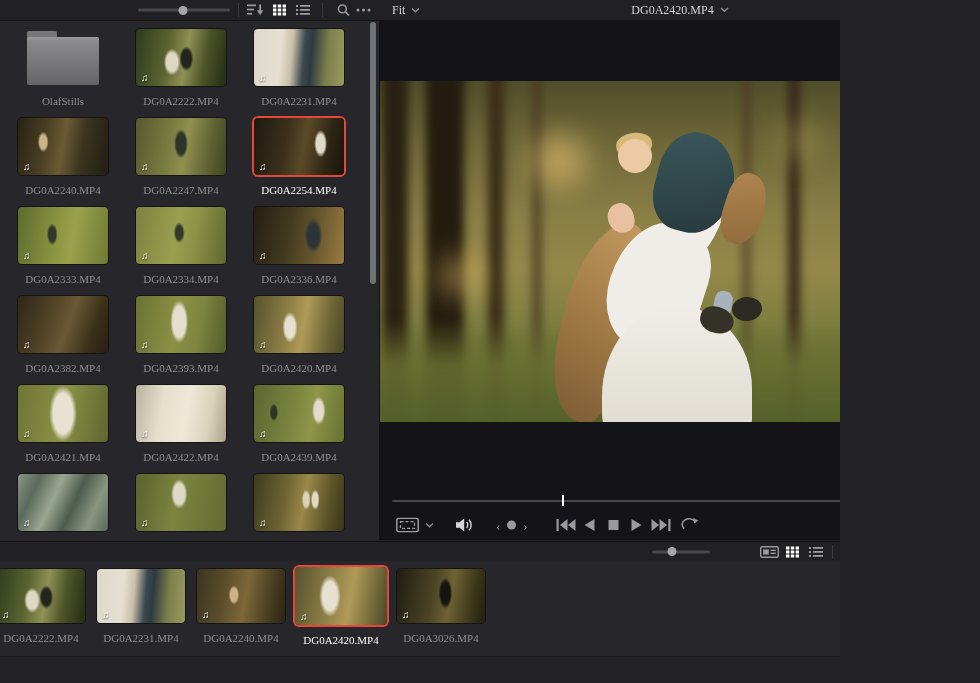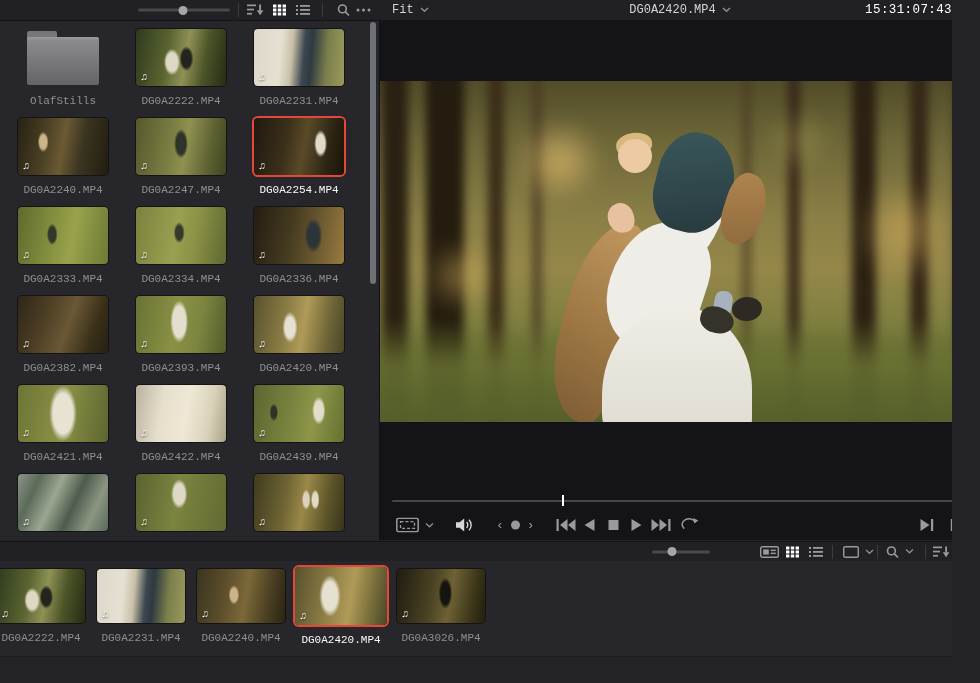--- a/index.html
+++ b/index.html
@@ -1,17 +1,17 @@
 <!DOCTYPE html>
 <html style="--accent: #e5483a;"><head>
 <meta charset="utf-8">
 <style>
   html,body{margin:0;padding:0;background:#232327;}
-  #app{position:relative;width:952px;height:683px;background:#232327;overflow:hidden;
-       font-family:Liberation Mono, monospace;-webkit-font-smoothing:antialiased;}
+  #app{position:relative;width:840px;height:683px;background:#232327;overflow:hidden;
+       font-family:Liberation Serif, serif;-webkit-font-smoothing:antialiased;}
 
   
   #top-bar{position:absolute;left:0;top:0;width:980px;height:20px;background:#202025;border-bottom:1px solid #141417;}
   #pool-toolbar{position:absolute;left:0;top:0;width:379px;height:20px;}
   #viewer-toolbar{position:absolute;left:380px;top:0;width:600px;height:20px;}
   .vdiv{position:absolute;top:3px;width:1px;height:14px;background:#3a3a3f;}
   .tb{position:absolute;top:50%;transform:translateY(-50%);display:flex;align-items:center;cursor:default;}
   .slider-track{height:3px;background:#47474c;border-radius:2px;position:relative;}
   .slider-knob{position:absolute;top:50%;transform:translate(-50%,-50%);width:9px;height:9px;border-radius:50%;background:#a6a6a9;}
   .tbtext{font-size:12px;color:#d4d4d6;}

